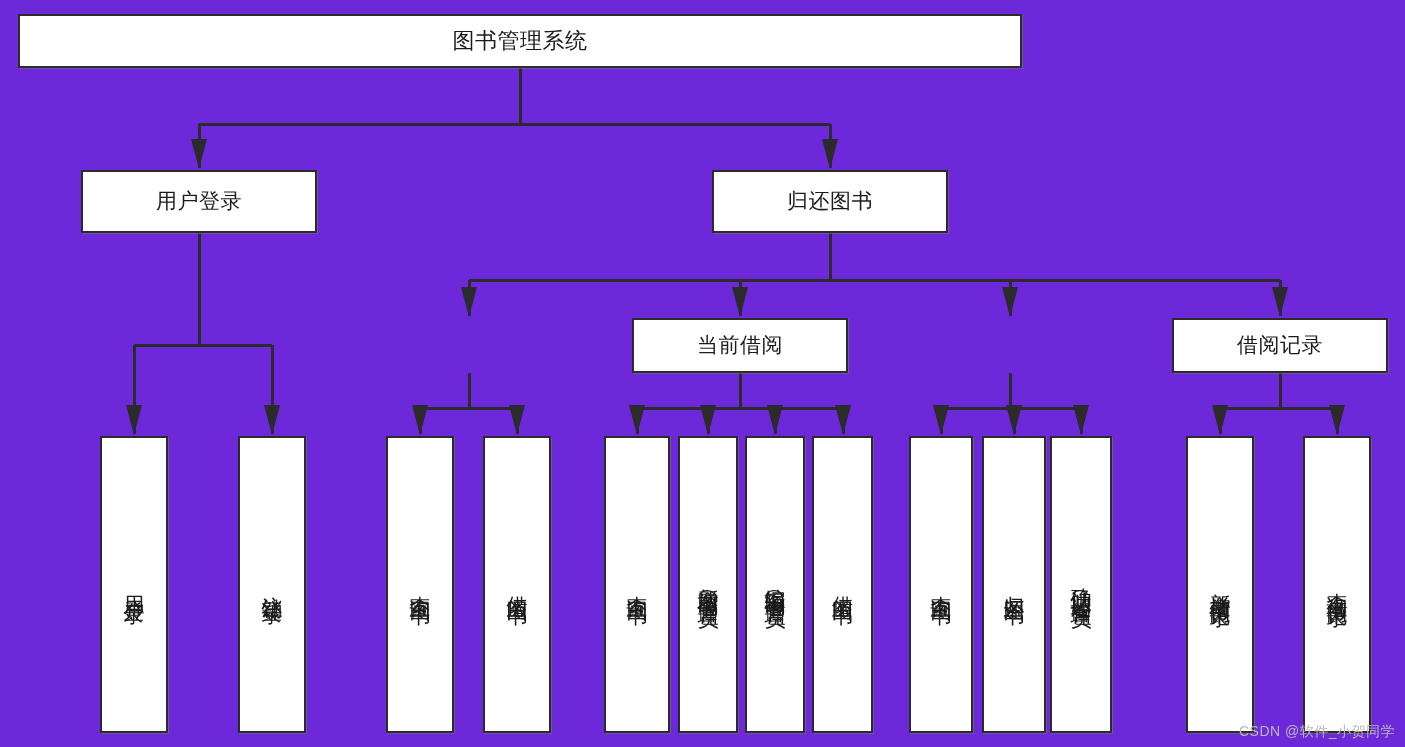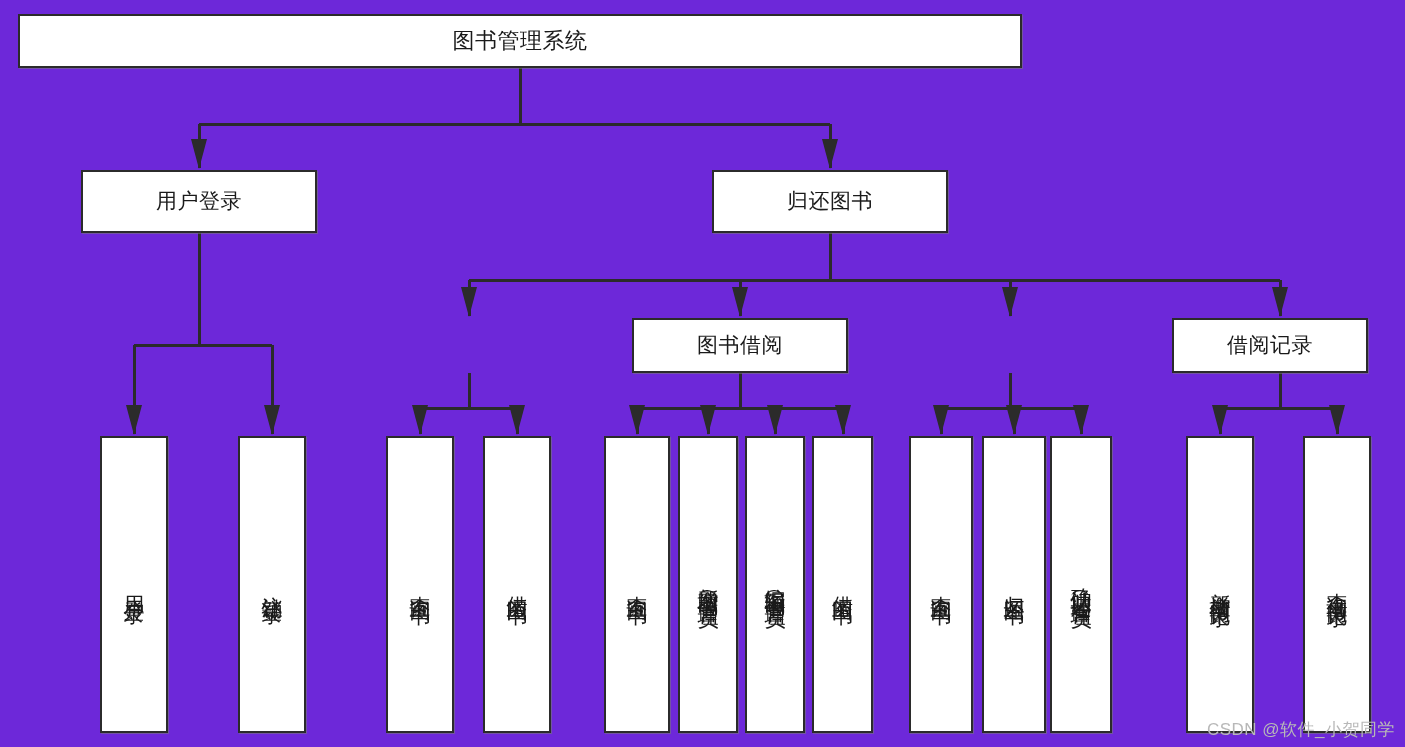--- a/index.html
+++ b/index.html
@@ -57,21 +57,21 @@
     writing-mode: vertical-rl;
     text-orientation: upright;
     line-height: 1.05;
     letter-spacing: 3px;
     white-space: nowrap;
   }
   #watermark {
     position: absolute;
     right: 10px;
     bottom: 6px;
-    font-size: 17px;
+    font-size: 14px;
     color: #b8b8b8;
     letter-spacing: 0.5px;
     white-space: nowrap;
     user-select: none;
   }
 </style>
 </head>
 <body>
 
 <div id="diagram-root">
@@ -136,23 +136,23 @@
   </div>
 
   <div class="node level2" id="node-user-login" style="left: 81px; top: 170px; width: 236px; height: 63px;">
     <span class="label">用户登录</span>
   </div>
   <div class="node level2" id="node-book-management" style="left: 712px; top: 170px; width: 236px; height: 63px;">
     <span class="label">归还图书</span>
   </div>
 
   <div class="node level2" id="node-book-borrow" style="left: 632px; top: 318px; width: 216px; height: 55px;">
-    <span class="label">图书借阅</span>
+    <span class="label">当前借阅</span>
   </div>
-  <div class="node level2" id="node-borrow-record" style="left: 1172px; top: 318px; width: 196px; height: 55px;">
+  <div class="node level2" id="node-borrow-record" style="left: 1172px; top: 318px; width: 216px; height: 55px;">
     <span class="label">借阅记录</span>
   </div>
 
   <div class="node leaf" id="node-leaf-user-login" style="left: 100px; top: 436px; width: 68px; height: 297px;">
     <span class="label">用户登录</span>
   </div>
   <div class="node leaf" id="node-leaf-user-logout" style="left: 238px; top: 436px; width: 68px; height: 297px;">
     <span class="label">注销登录</span>
   </div>
   <div class="node leaf" id="node-leaf-query-book-1" style="left: 386px; top: 436px; width: 68px; height: 297px;">

